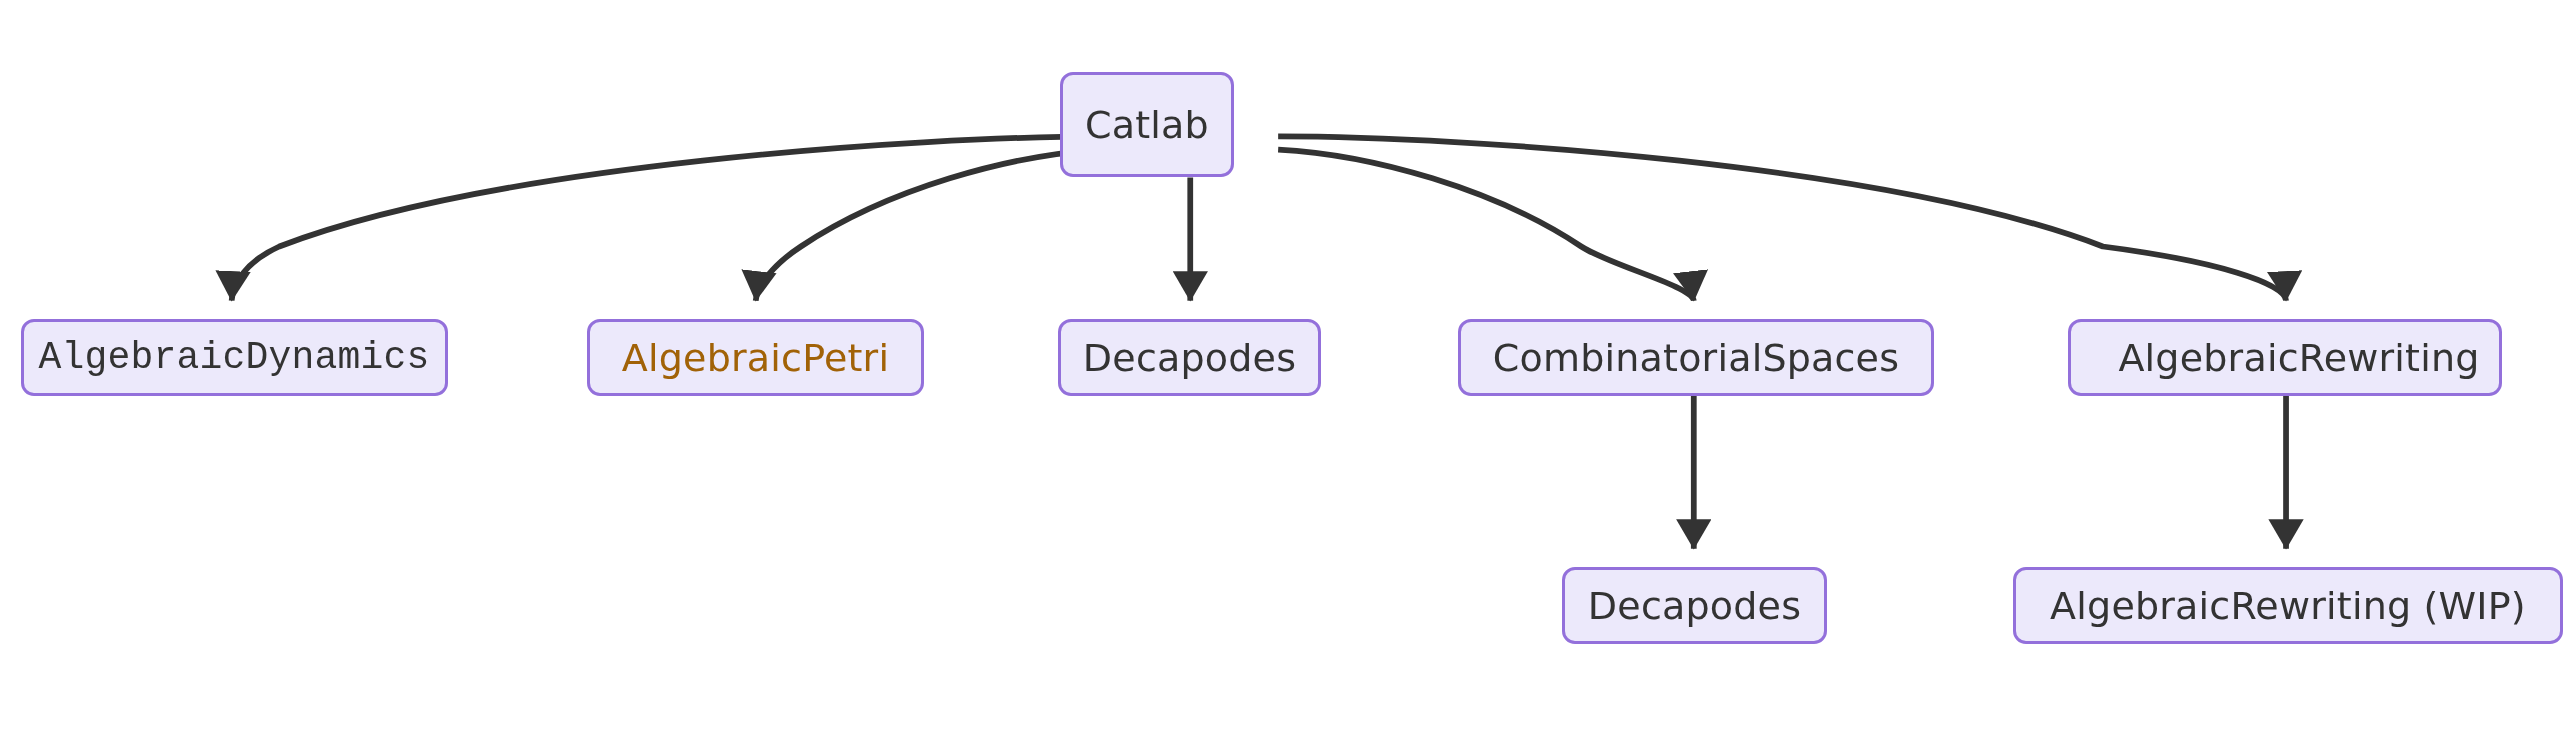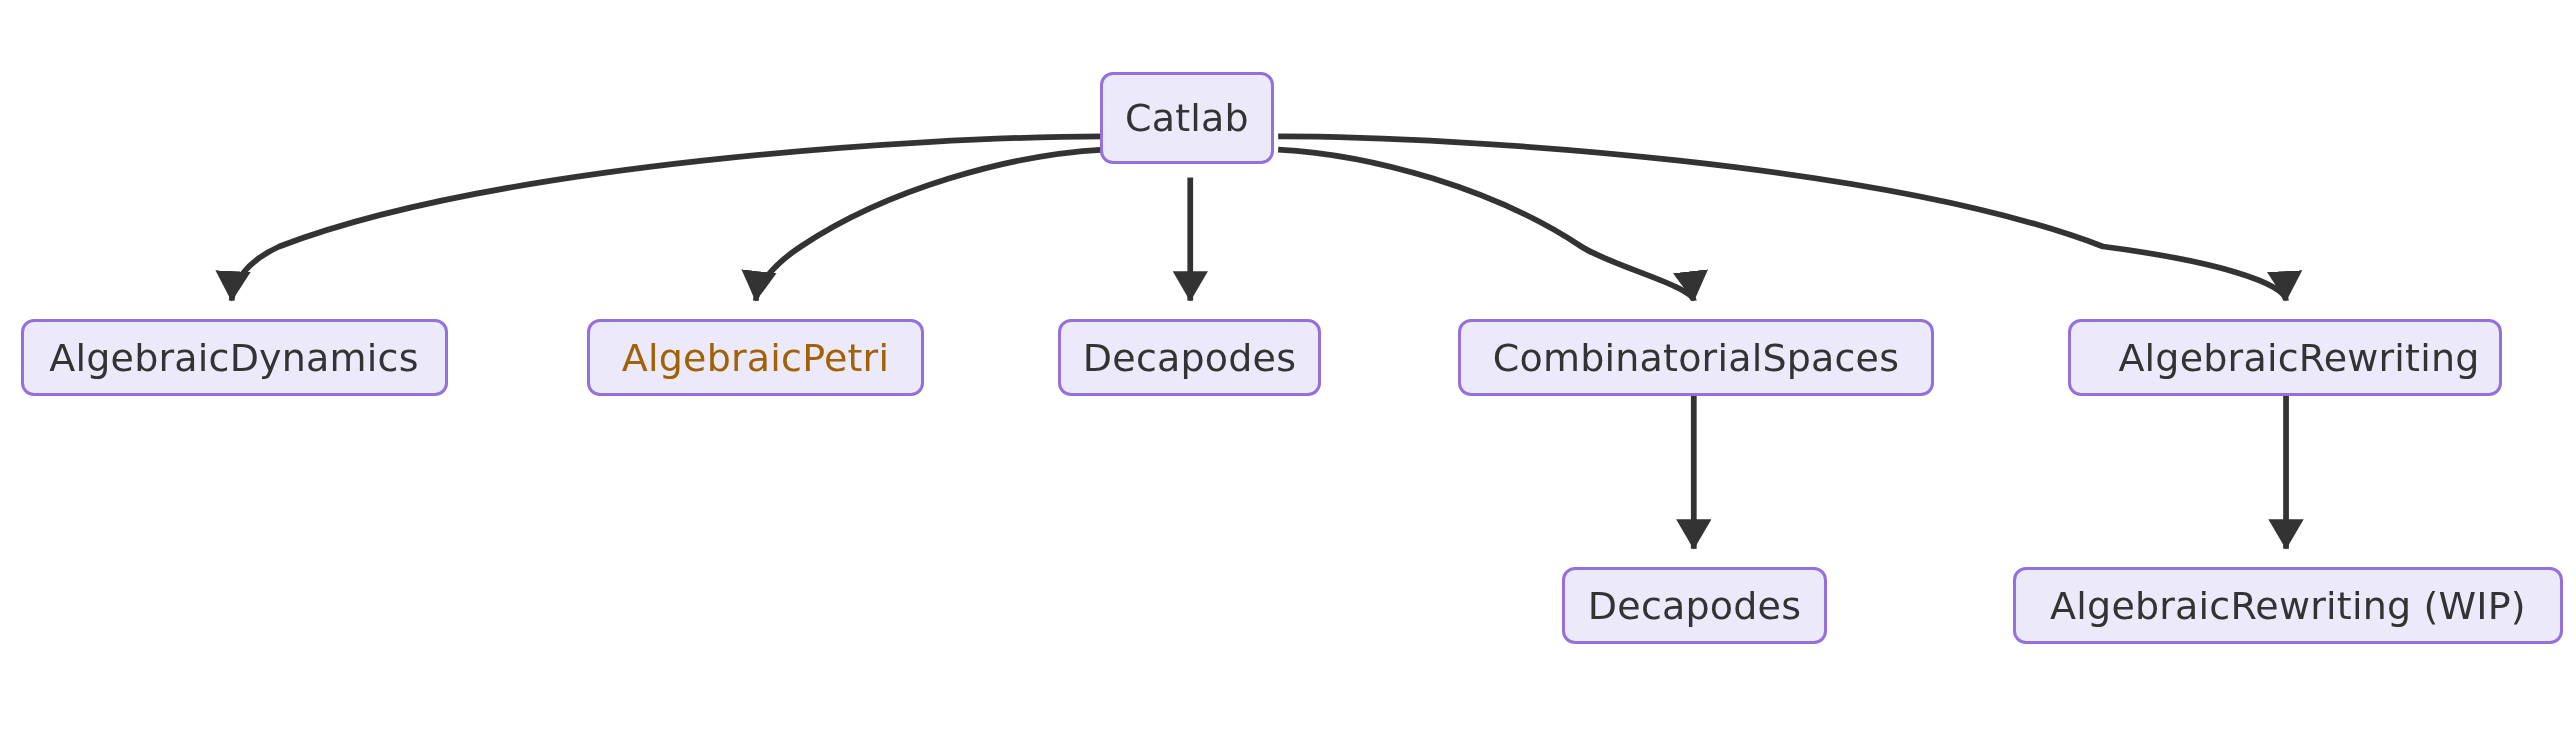--- a/index.html
+++ b/index.html
@@ -61,24 +61,24 @@
         <path d="M 1344 182 C 1230 188, 1080 230, 975 300 C 940 323, 922 348, 920 366" fill="none" stroke="#333333" stroke-width="7" stroke-linecap="butt" marker-end="url(#arrowhead)"></path>
         <path d="M 1449 216 L 1449 366" fill="none" stroke="#333333" stroke-width="7" stroke-linecap="butt" marker-end="url(#arrowhead)"></path>
         <path d="M 1556 182 C 1670 188, 1820 230, 1925 300 C 1960 323, 2060 348, 2062 366" fill="none" stroke="#333333" stroke-width="7" stroke-linecap="butt" marker-end="url(#arrowhead)"></path>
         <path d="M 1556 166 C 1780 166, 2300 200, 2560 300 C 2700 318, 2782 345, 2783 366" fill="none" stroke="#333333" stroke-width="7" stroke-linecap="butt" marker-end="url(#arrowhead)"></path>
         <path d="M 2062 482 L 2062 668" fill="none" stroke="#333333" stroke-width="7" stroke-linecap="butt" marker-end="url(#arrowhead)"></path>
         <path d="M 2783 482 L 2783 668" fill="none" stroke="#333333" stroke-width="7" stroke-linecap="butt" marker-end="url(#arrowhead)"></path>
       </g>
   </svg>
 
   <div id="nodes">
-      <div class="node" style="left: 1100px; top: 72px; width: 174px; height: 92px; background: rgb(236, 233, 251); border-color: rgb(147, 112, 219); color: rgb(51, 51, 51);">
+      <div class="node" style="left: 1060px; top: 72px; width: 174px; height: 105px; background: rgb(236, 233, 251); border-color: rgb(147, 112, 219); color: rgb(51, 51, 51);">
         <span class="node-label">Catlab</span>
       </div>
-      <div class="node" style="left: 20.5px; top: 319px; width: 427px; height: 77px; background: rgb(236, 233, 251); border-color: rgb(147, 112, 219); color: rgb(51, 51, 51);">
+      <div class="node" style="left: 20.5px; top: 319px; width: 427px; height: 77px; background: rgb(236, 233, 251); border-color: rgb(147, 112, 219); color: rgb(51, 51, 51); font-family: Liberation Mono, monospace;">
         <span class="node-label">AlgebraicDynamics</span>
       </div>
       <div class="node" style="left: 587px; top: 319px; width: 337px; height: 77px; background: rgb(236, 233, 251); border-color: rgb(147, 112, 219); color: #a16207;">
         <span class="node-label">AlgebraicPetri</span>
       </div>
       <div class="node" style="left: 1058px; top: 319px; width: 263px; height: 77px; background: rgb(236, 233, 251); border-color: rgb(147, 112, 219); color: rgb(51, 51, 51);">
         <span class="node-label">Decapodes</span>
       </div>
       <div class="node" style="left: 1458px; top: 319px; width: 476px; height: 77px; background: rgb(236, 233, 251); border-color: rgb(147, 112, 219); color: rgb(51, 51, 51); text-align: right;">
         <span class="node-label">CombinatorialSpaces</span>

